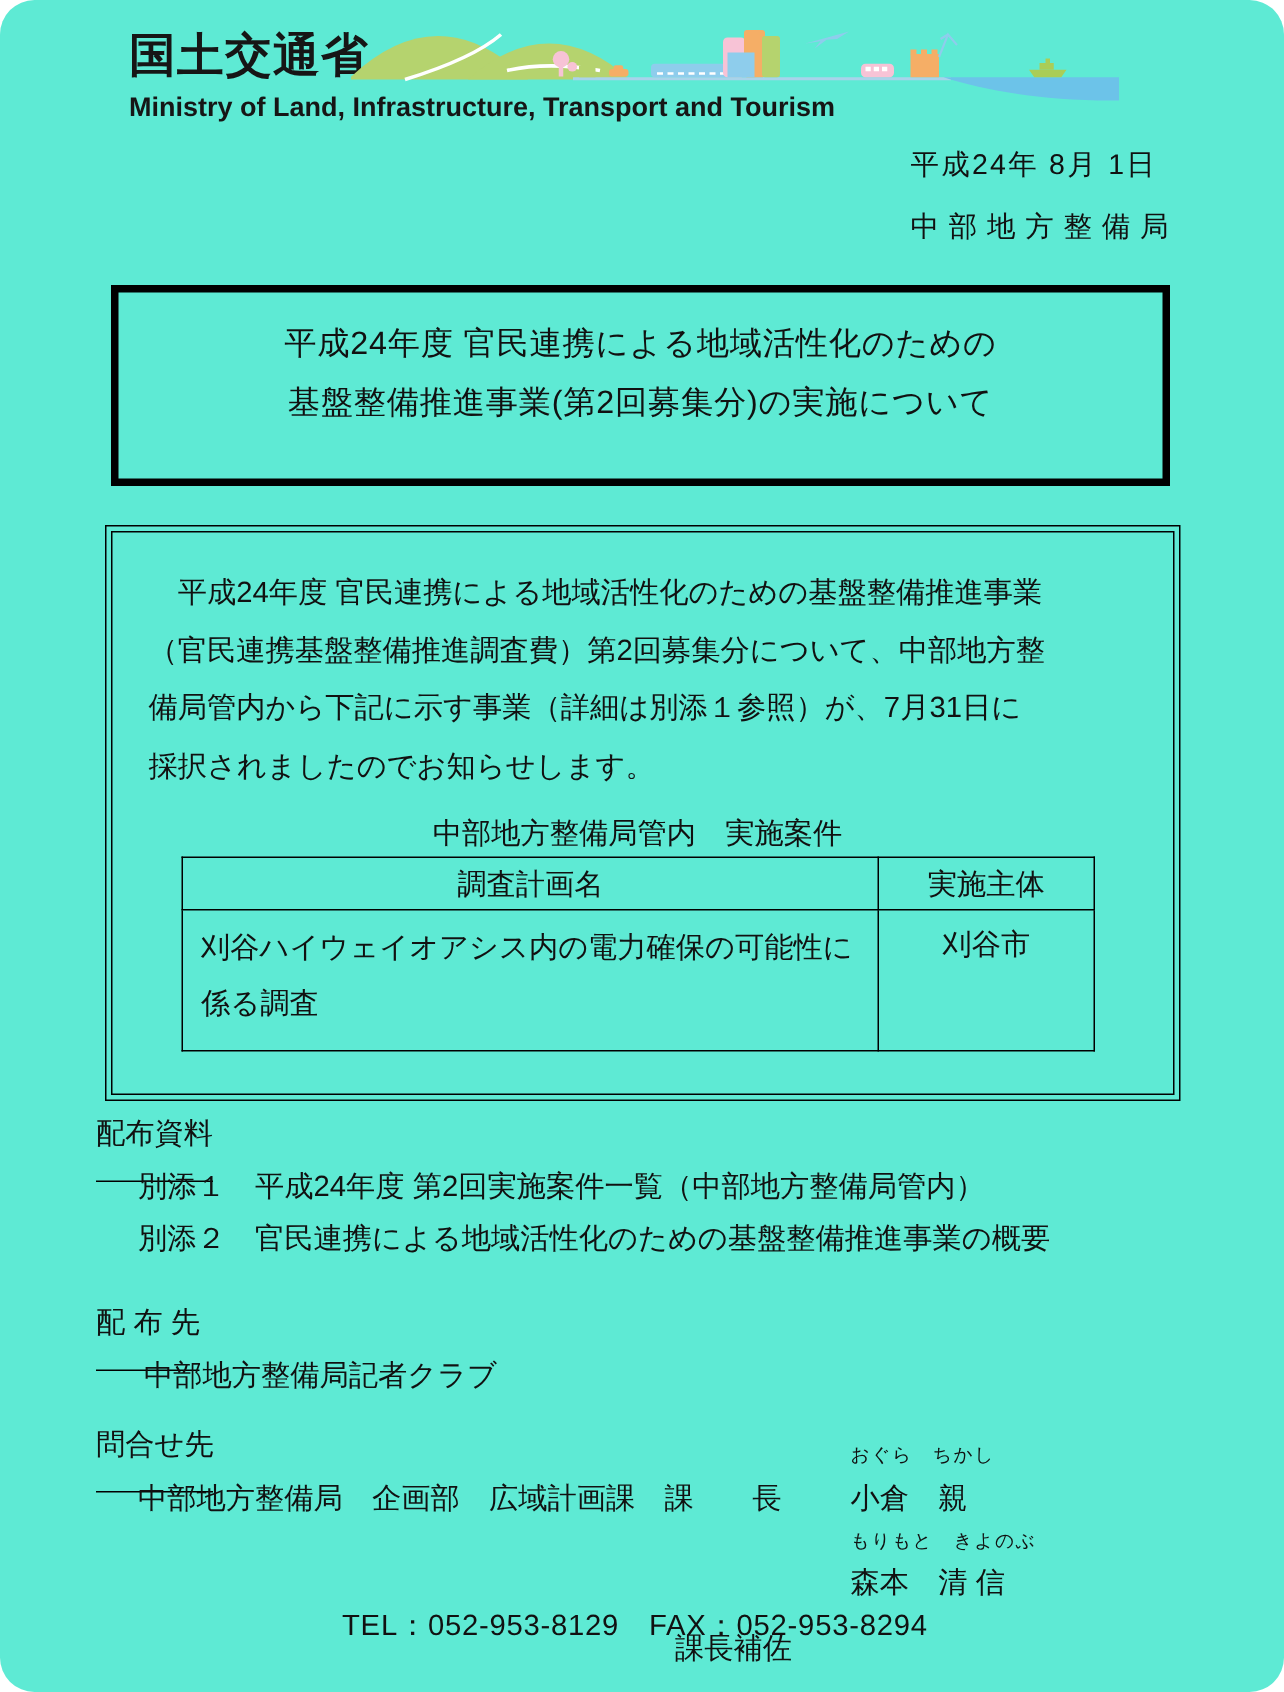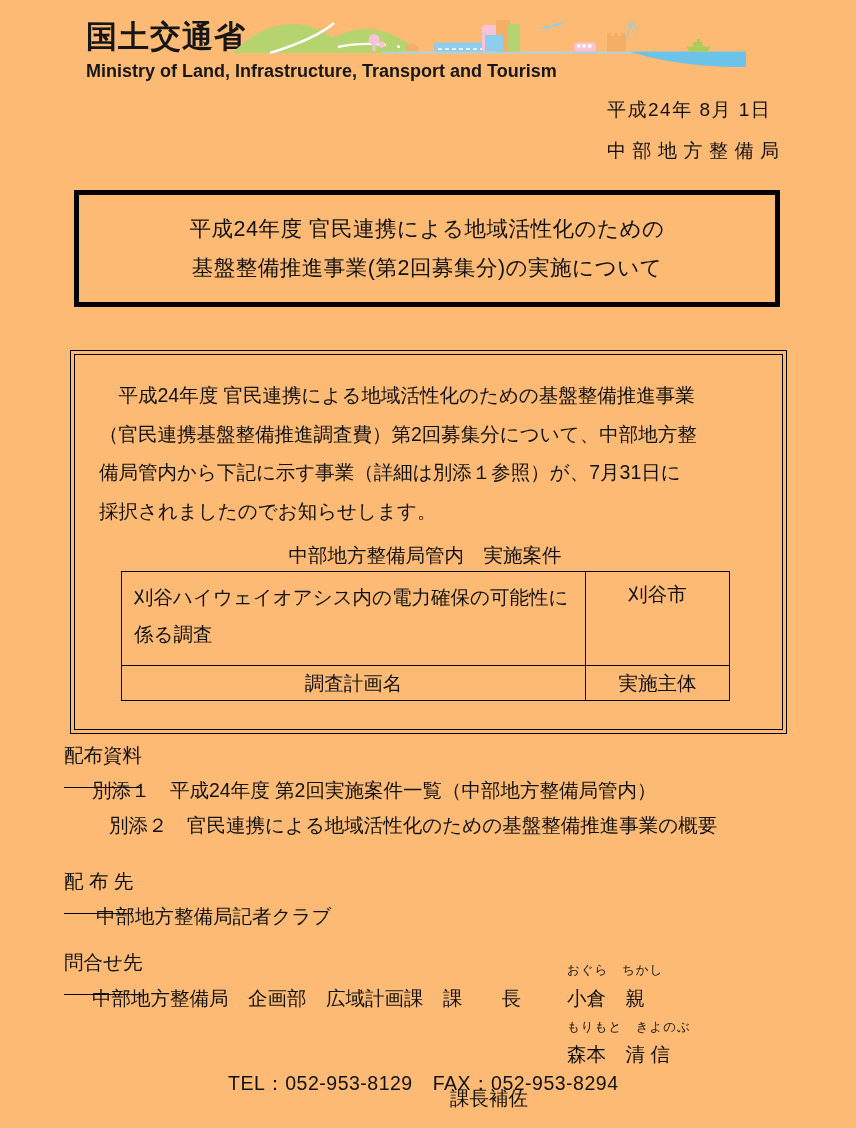--- a/index.html
+++ b/index.html
@@ -2,41 +2,42 @@
 <html><head>
 <meta charset="utf-8">
 <style>
   * { margin: 0; padding: 0; box-sizing: border-box; }
   html, body { background: #fff; }
   .page {
     position: relative;
     width: 856px;
     height: 1128px;
     margin: 0 auto;
-    background: #fdba74;
+    background: #5eead4;
     font-family: "Liberation Sans", sans-serif;
     color: #111;
     overflow: hidden;
+    border-radius: 23px;
   }
 
   
   .logo-block { position: absolute; left: 86px; top: 16px; }
   .logo-title { font-size: 31px; font-weight: 800; letter-spacing: 1px; color: #161616; }
   .logo-subtitle { font-size: 18px; font-weight: 700; margin-top: 3px; color: #161616; }
   .header-illustration { position: absolute; left: 234px; top: 13px; }
 
   
   .date-block { position: absolute; left: 607px; top: 97px; font-size: 19px; }
   .date-line { letter-spacing: 1.5px; }
   .org-line { margin-top: 15px; letter-spacing: 6.5px; }
 
   
   .title-box {
     position: absolute; left: 74px; top: 190px;
-    width: 706px; height: 117px;
+    width: 706px; height: 134px;
     border: 5px solid #000;
     text-align: center;
     padding-top: 15px;
     font-size: 21.5px;
     line-height: 39px;
     letter-spacing: 0.5px;
   }
 
   
   .content-box {
@@ -164,35 +165,35 @@
         <div>採択されましたのでお知らせします。</div>
       </div>
       <div class="table-caption">中部地方整備局管内　実施案件</div>
       <table class="case-table">
         <colgroup>
             <col class="col-plan">
             <col class="col-body">
           </colgroup>
         <tbody>
             <tr>
+          <th>調査計画名</th>
+          <th>実施主体</th>
+        </tr>
+        <tr>
           <td class="cell-plan">刈谷ハイウェイオアシス内の電力確保の可能性に係る調査</td>
           <td class="cell-entity">刈谷市</td>
-        </tr>
-        <tr>
-          <th>調査計画名</th>
-          <th>実施主体</th>
         </tr>
       </tbody>
         </table>
     </div>
   </div>
 
   <div class="sec-heading" style="left:64px; top:742px;">配布資料</div>
   <div class="sec-item" style="left:92px; top:777px;">別添１　平成24年度 第2回実施案件一覧（中部地方整備局管内）</div>
-  <div class="sec-item" style="left:109px; top:812px;">別添２　官民連携による地域活性化のための基盤整備推進事業の概要</div>
+  <div class="sec-item" style="left:92px; top:812px;">別添２　官民連携による地域活性化のための基盤整備推進事業の概要</div>
 
   <div class="sec-heading" style="left:64px; top:868px;">配 布 先</div>
   <div class="sec-item" style="left:96px; top:903px;">中部地方整備局記者クラブ</div>
 
   <div class="sec-heading" style="left:64px; top:949px;">問合せ先</div>
 
   <div class="sec-item" style="left:92px; top:985px;">中部地方整備局　企画部　広域計画課　課　　長</div>
   <div class="furigana" style="left:567px; top:962px;">おぐら　ちかし</div>
   <div class="sec-item" style="left:567px; top:985px;">小倉　親</div>
 

